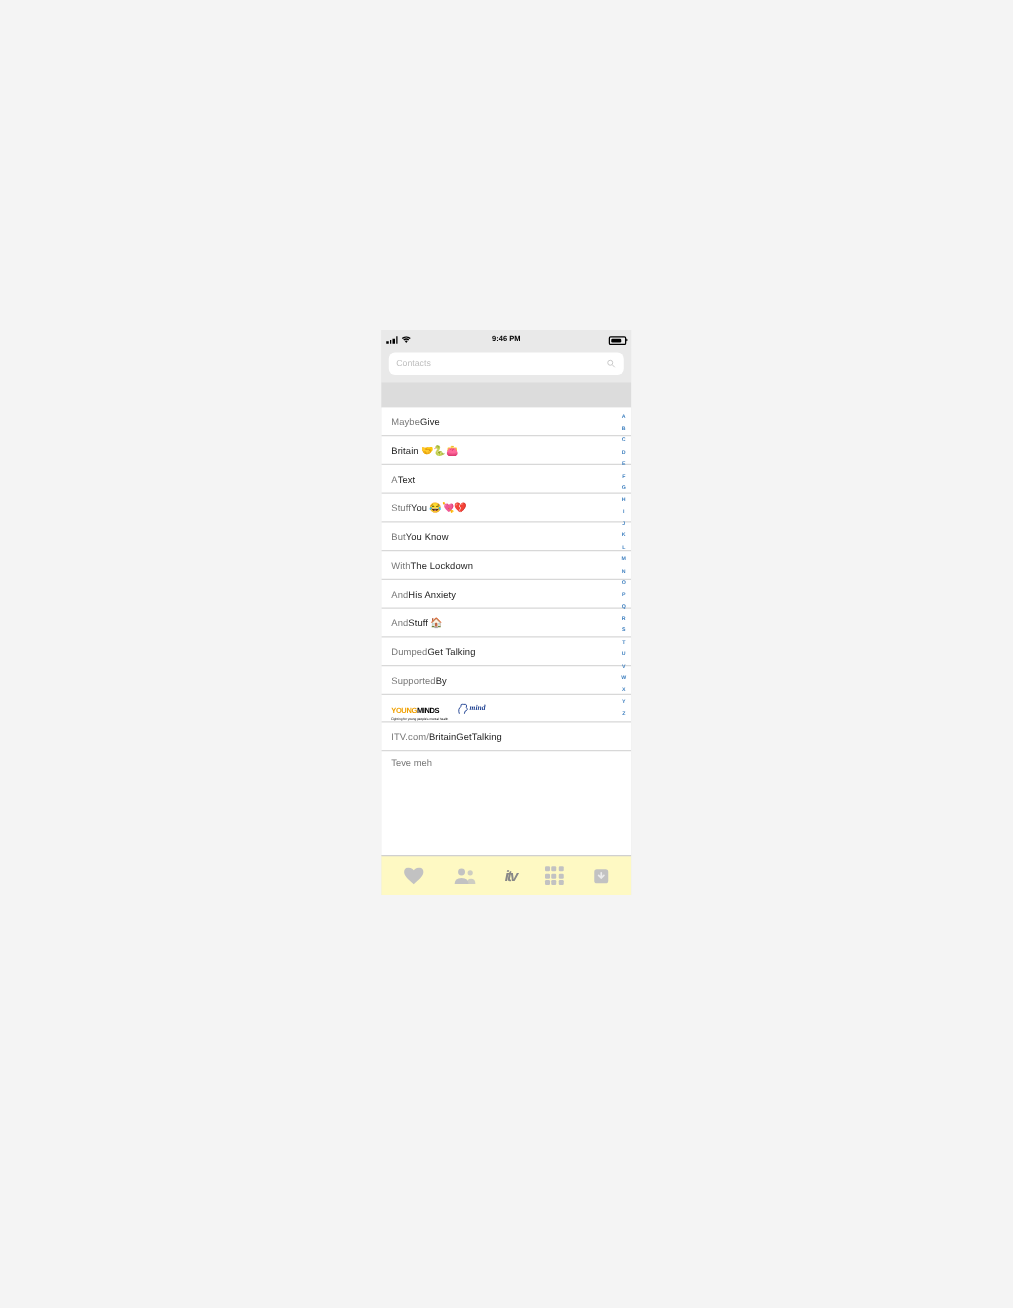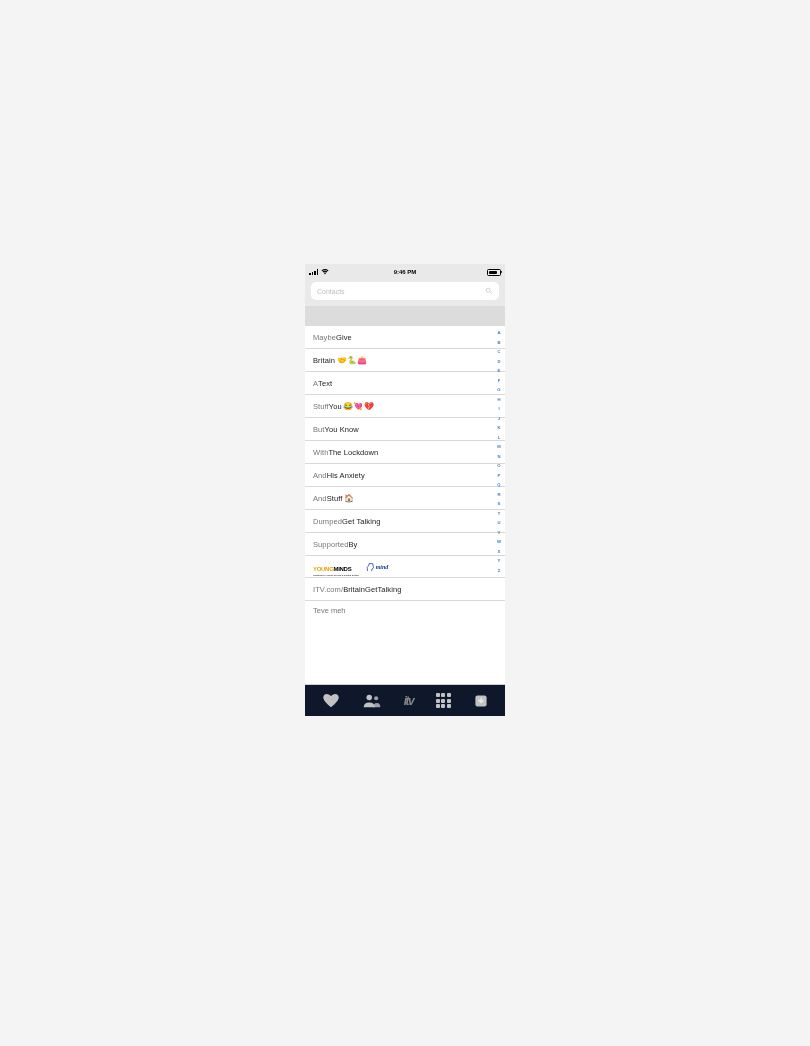--- a/index.html
+++ b/index.html
@@ -65,21 +65,21 @@
   }
   .logos-row { height: 22.4px; display:flex; align-items:center; padding:0 8px; border-bottom:0.5px solid #d8d8d8; gap:6px; }
   .logo-ym { font-size:6px; font-weight:900; color:#f0a000; letter-spacing:-0.3px; }
   .logo-ym .m { color:#000; }
   .logo-ym-sub { font-size:2.5px; color:#000; display:block; margin-top:-1px; }
   .logo-mind { display:flex; align-items:center; gap:1px; }
   .logo-mind-text { font-size:6px; font-style:italic; color:#1a3d8f; font-weight:600; font-family: cursive; }
   .list-scroll { height: 100%; overflow:hidden; }
   
   .tabbar {
-    height: 32px; background:#0f172a; border-top:0.5px solid #d0d0d0;
+    height: 32px; background:#fef9c3; border-top:0.5px solid #d0d0d0;
     display:flex; justify-content:space-around; align-items:center;
     padding: 0 6px;
   }
   .tab-icon { width:18px; height:14px; fill:#c2c2c2; }
   .itv-logo { font-family: Arial; font-weight:900; font-size:12px; color:#888; letter-spacing:-1.5px; font-style:italic; }
   .keypad { display:grid; grid-template-columns:repeat(3,4px); grid-template-rows:repeat(3,4px); gap:1.5px; }
   .keypad span{ background:#c2c2c2; border-radius:1px; }
   .peek-row { height: 14px; display:flex; align-items:flex-end; padding: 2px 8px 0; font-size:7.5px; color:#777; }
 </style>
 </head>

